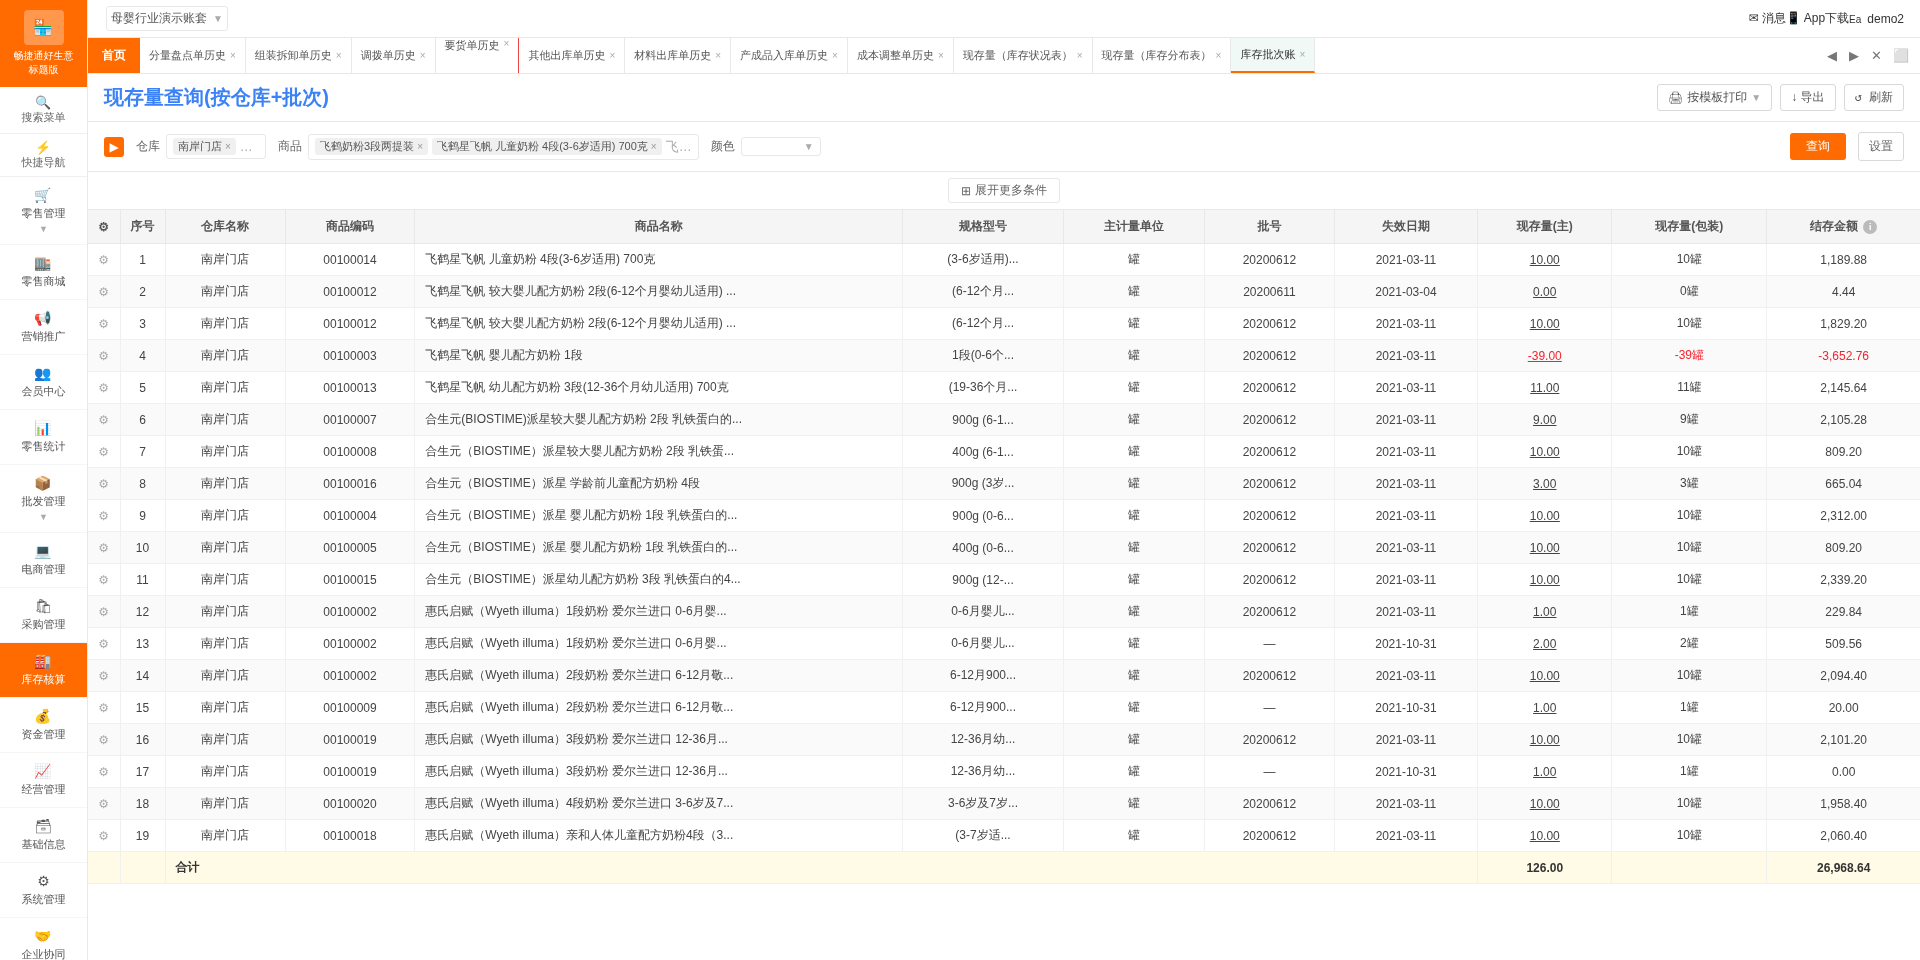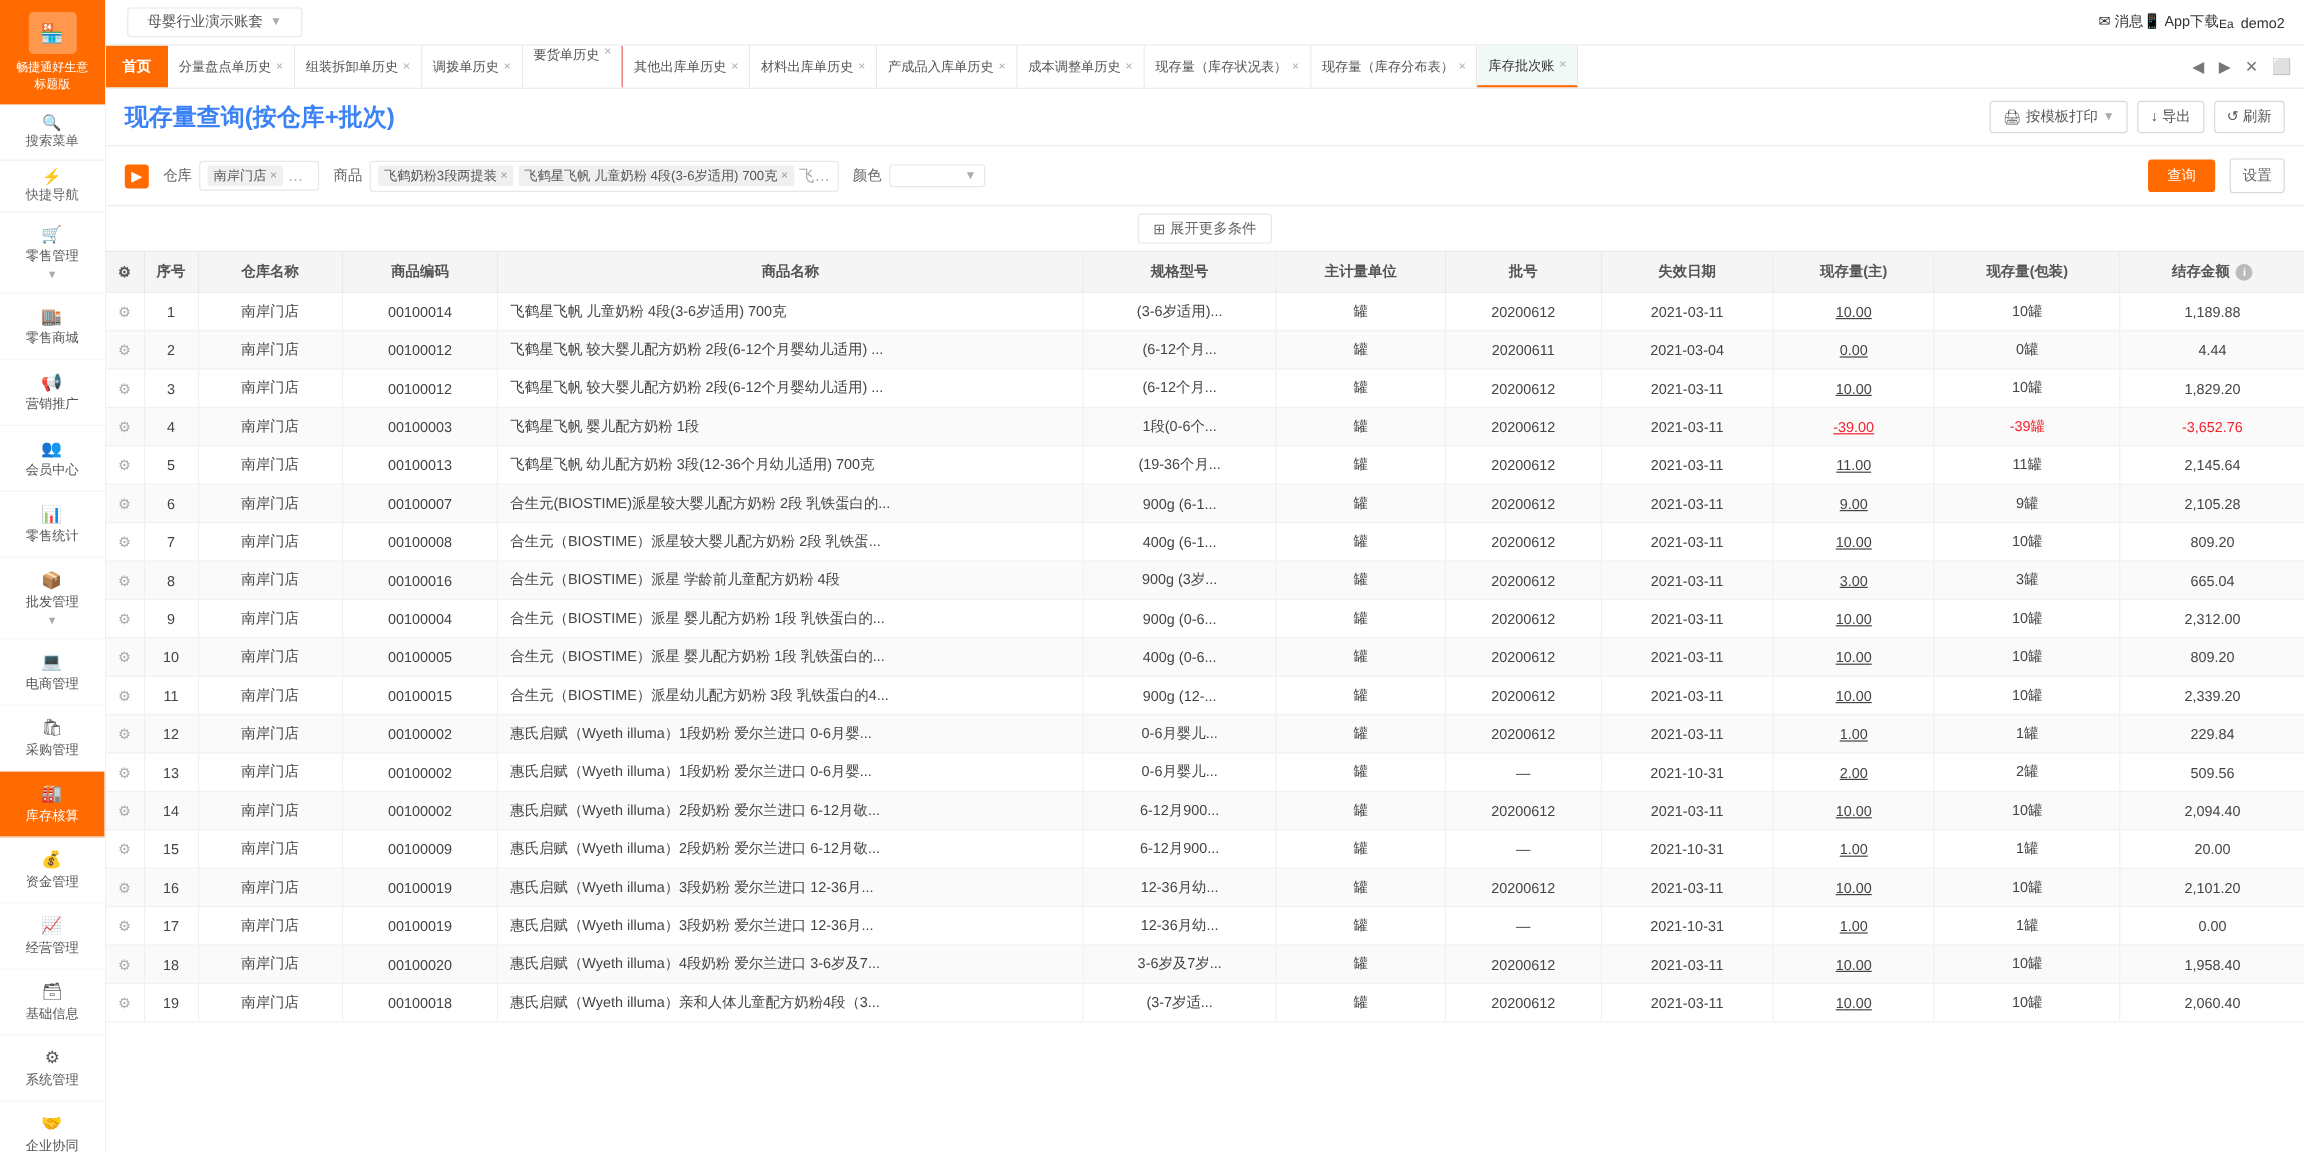--- a/index.html
+++ b/index.html
@@ -27,21 +27,21 @@
 
     
     .page-content { flex: 1; overflow: hidden; display: flex; flex-direction: column; background: #f5f7fa; }
 
     
     .page-header { background: #fff; padding: 10px 16px; display: flex; align-items: center; justify-content: space-between; border-bottom: 1px solid #e8e8e8; }
     .page-title { font-size: 20px; font-weight: bold; color: #3b82f6; }
     .page-actions { display: flex; align-items: center; gap: 8px; }
     .btn-template { background: #fff; border: 1px solid #d9d9d9; border-radius: 3px; padding: 4px 10px; font-size: 12px; cursor: pointer; display: flex; align-items: center; gap: 4px; color: #555; }
     .btn-export { background: #fff; border: 1px solid #d9d9d9; border-radius: 3px; padding: 4px 10px; font-size: 12px; cursor: pointer; color: #555; }
-    .btn-refresh { background: #fff; border: 1px solid #d9d9d9; border-radius: 3px; padding: 4px 10px; font-size: 12px; cursor: pointer; color: #555; }
+    .btn-refresh { background: #fff; border: 1px solid #d9d9d9; border-radius: 3px; padding: 4px 10px; font-size: 12px; cursor: pointer; color: #555; font-family: Liberation Mono, monospace; }
     .filter-tag { display: flex; align-items: center; gap: 3px; background: #f0f0f0; border-radius: 3px; padding: 1px 5px; font-size: 11px; color: #555; }
     .filter-tag .tag-close { cursor: pointer; color: #999; font-size: 10px; }
     .btn-query { background: #ff6b00; color: #fff; border: none; border-radius: 3px; padding: 5px 16px; font-size: 12px; cursor: pointer; }
     .btn-settings { background: #fff; color: #666; border: 1px solid #d9d9d9; border-radius: 3px; padding: 5px 10px; font-size: 12px; cursor: pointer; }
 
     
     .table-container { flex: 1; overflow: auto; padding: 0; background: #fff; }
     table { width: 100%; border-collapse: collapse; font-size: 12px; }
     thead tr { background: #f5f5f5; border-bottom: 1px solid #e8e8e8; }
     thead th { padding: 8px 10px; text-align: center; color: #555; font-weight: 600; border-right: 1px solid #e8e8e8; white-space: nowrap; position: sticky; top: 0; background: #f5f5f5; z-index: 1; }
@@ -160,21 +160,21 @@
     <span>企业协同</span>
   </div>
 
 </div>
 
 <div class="main-content">
 
   <div class="header-row1">
     <div class="header-row1-left">
       <div style="width:10px"></div>
-      <div style="display:flex;align-items:center;gap:6px;border:1px solid #e8e8e8;border-radius:3px;padding:3px 16px;cursor:pointer;background:#fff;font-size:12px;color:#555;text-align:center;">
+      <div style="display:flex;align-items:center;gap:6px;border:1px solid #e8e8e8;border-radius:3px;padding:3px 4px;cursor:pointer;background:#fff;font-size:12px;color:#555;text-align:center;">
         <span>母婴行业演示账套</span>
         <span style="color:#aaa;font-size:10px;">▼</span>
       </div>
     </div>
     <div class="header-row1-right">
       <div class="header-action">
         <span>✉</span>
         <span>消息</span>
       </div>
       <div class="header-action">
@@ -598,18 +598,26 @@
     <td>00100018</td>
     <td class="text-left" style="max-width:280px;overflow:hidden;text-overflow:ellipsis;white-space:nowrap;">惠氏启赋（Wyeth illuma）亲和人体儿童配方奶粉4段（3...</td>
     <td>(3-7岁适...</td>
     <td>罐</td>
     <td>20200612</td>
     <td>2021-03-11</td>
     <td class="underline" style="">10.00</td>
     <td style="">10罐</td>
     <td style="">2,060.40</td>
   </tr>
+            <tr class="summary-row">
+  <td></td>
+  <td></td>
+  <td colspan="7" class="text-left" style="font-weight:bold;">合计</td>
+  <td style="font-weight:bold;">126.00</td>
+  <td></td>
+  <td style="font-weight:bold;">26,968.64</td>
+</tr>
           </tbody>
       </table>
     </div>
 
   </div>
 </div>
 
 </body></html>

